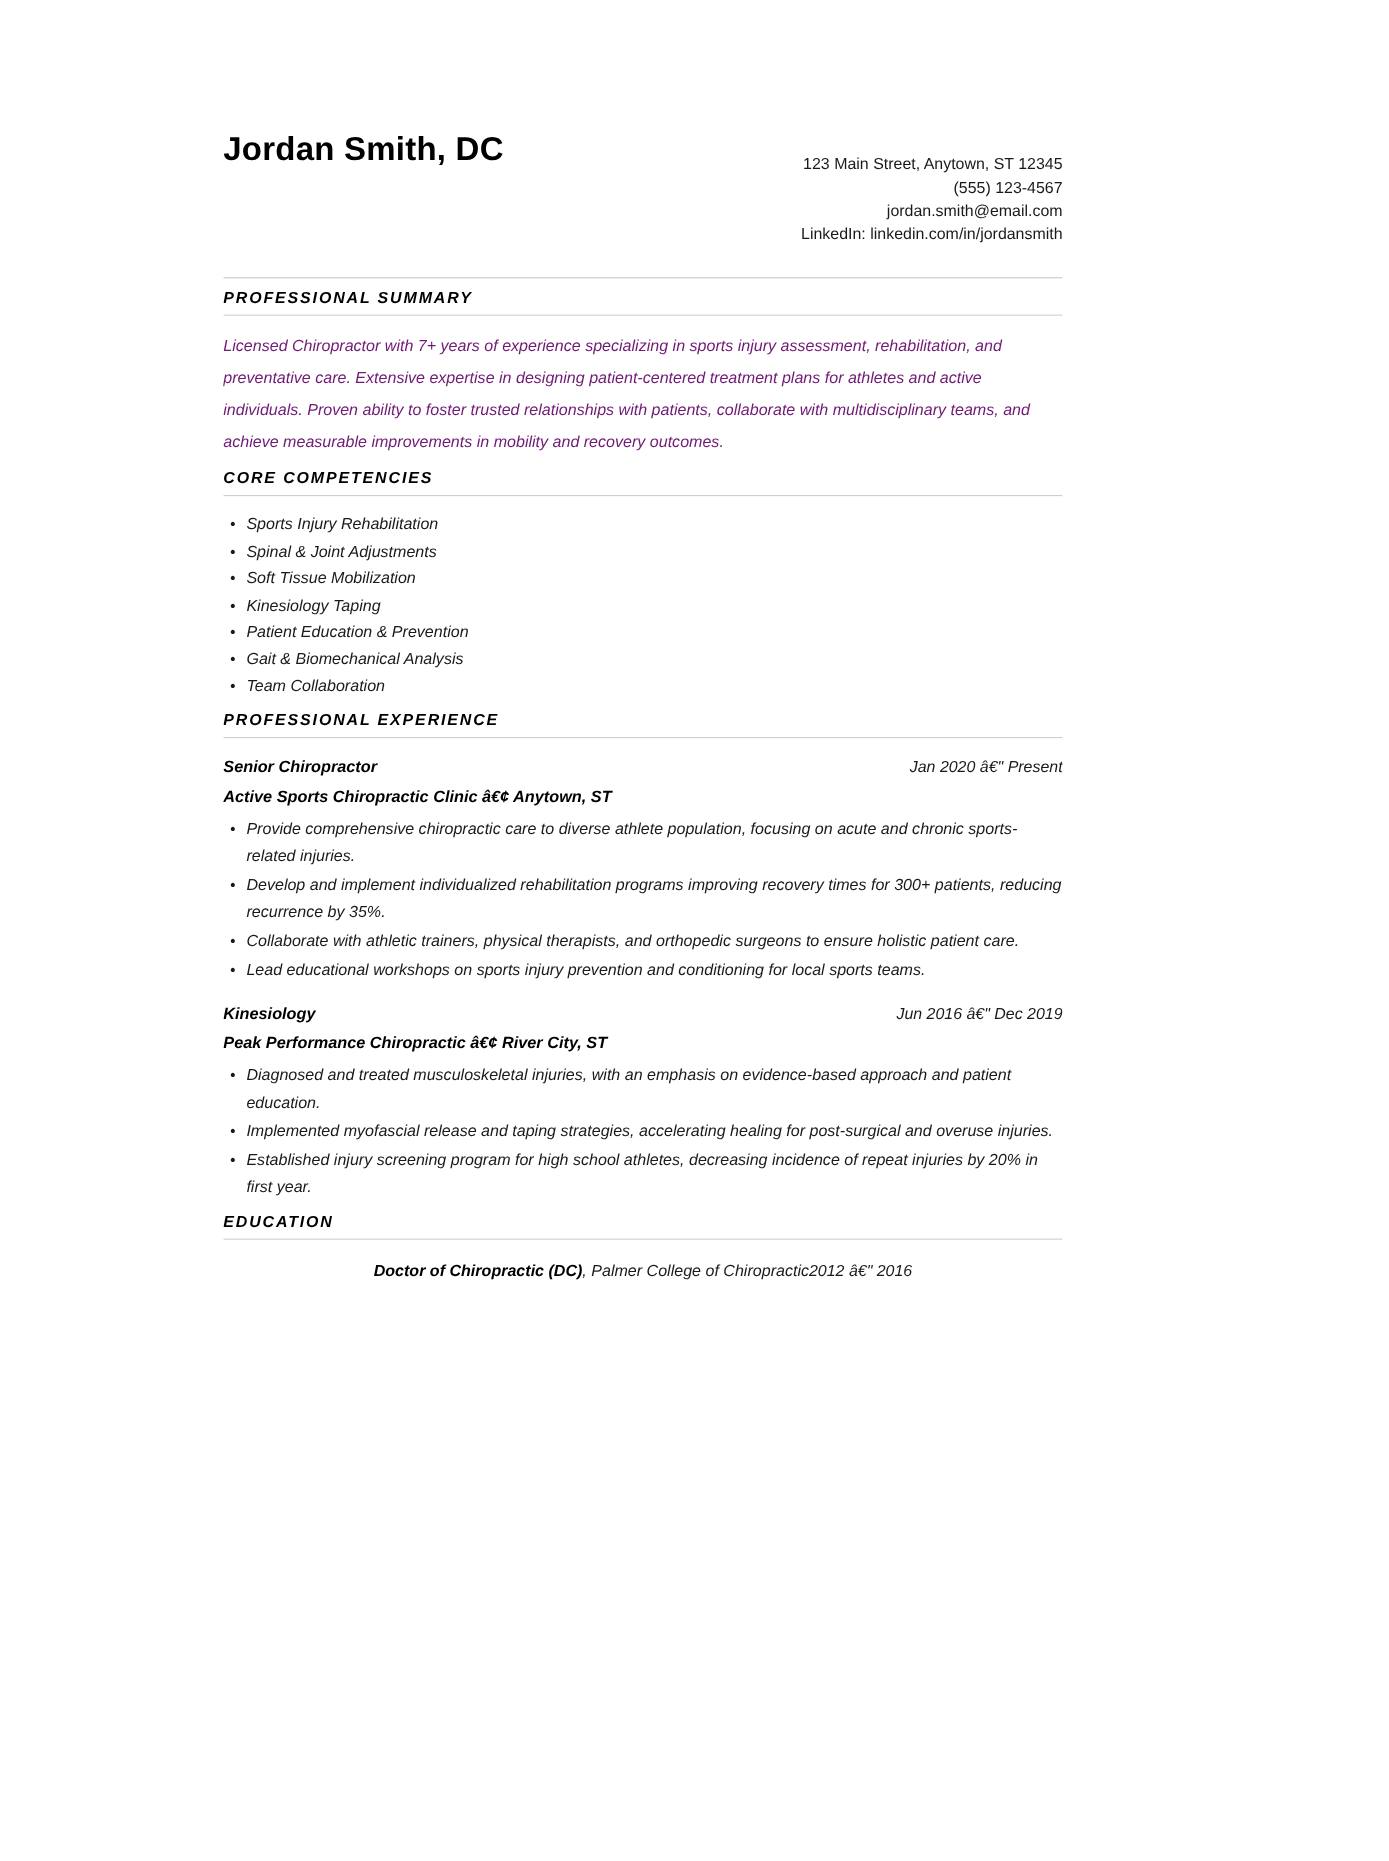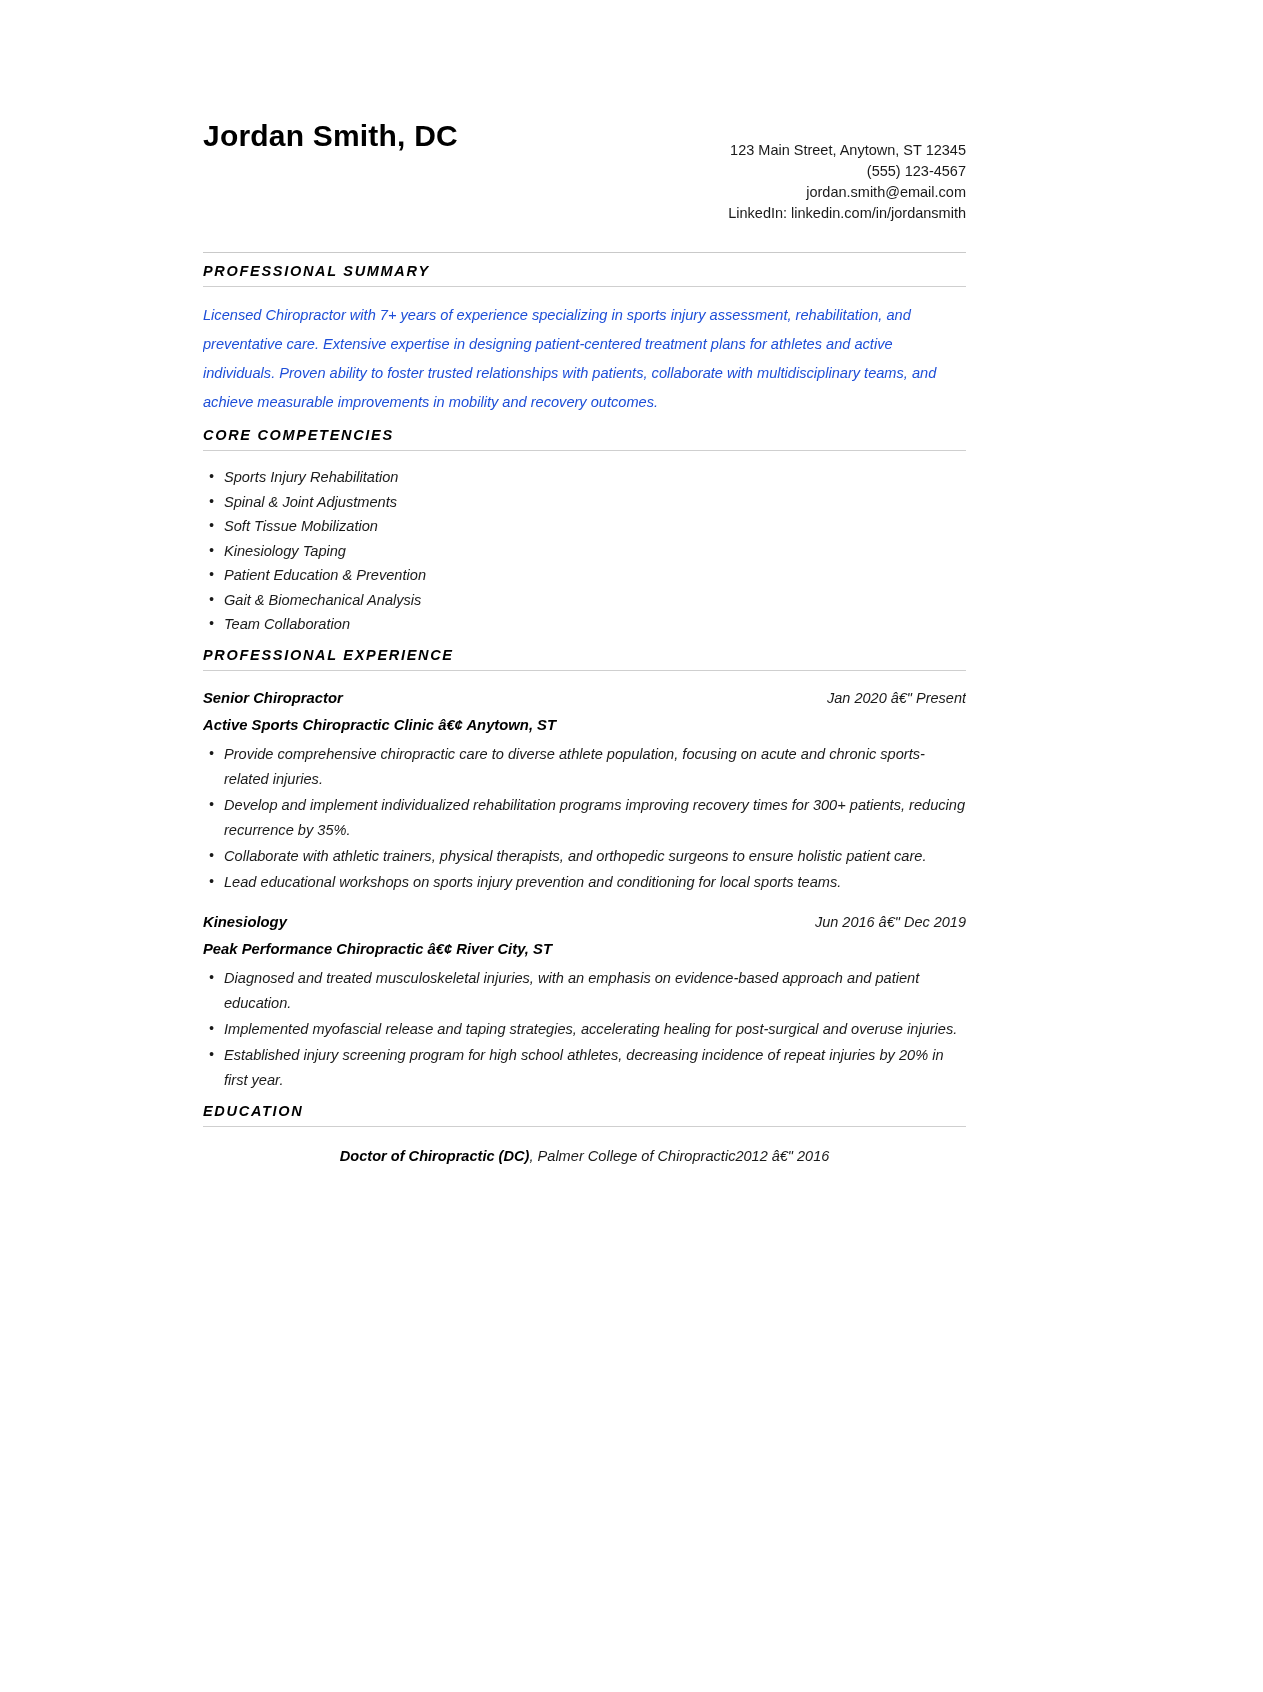--- a/index.html
+++ b/index.html
@@ -68,21 +68,21 @@
     text-transform: uppercase;
     padding-bottom: 7px;
   }
   .section-rule {
     border-top: 1px solid #cfcfcf;
     margin-bottom: 14px;
   }
   .summary-text {
     font-size: 14.6px;
     line-height: 29px;
-    color: #1d4ed8;
+    color: #701a75;
     text-align: left;
   }
   
   ul.comp-list {
     list-style: none;
     margin: 0;
     padding: 0;
   }
   ul.comp-list li {
     position: relative;

